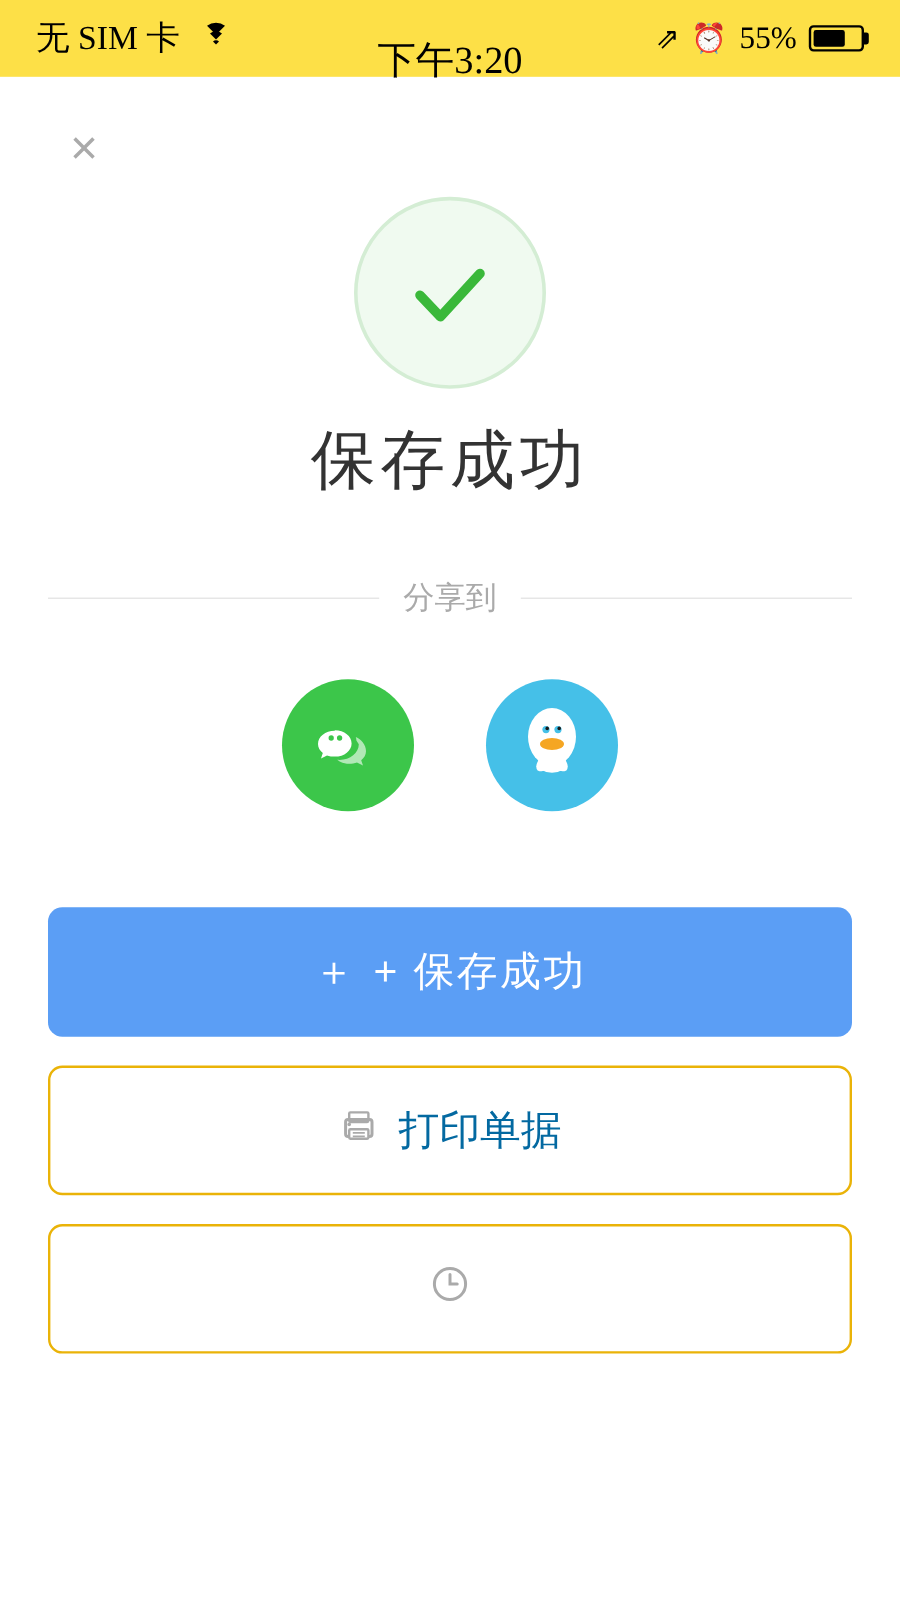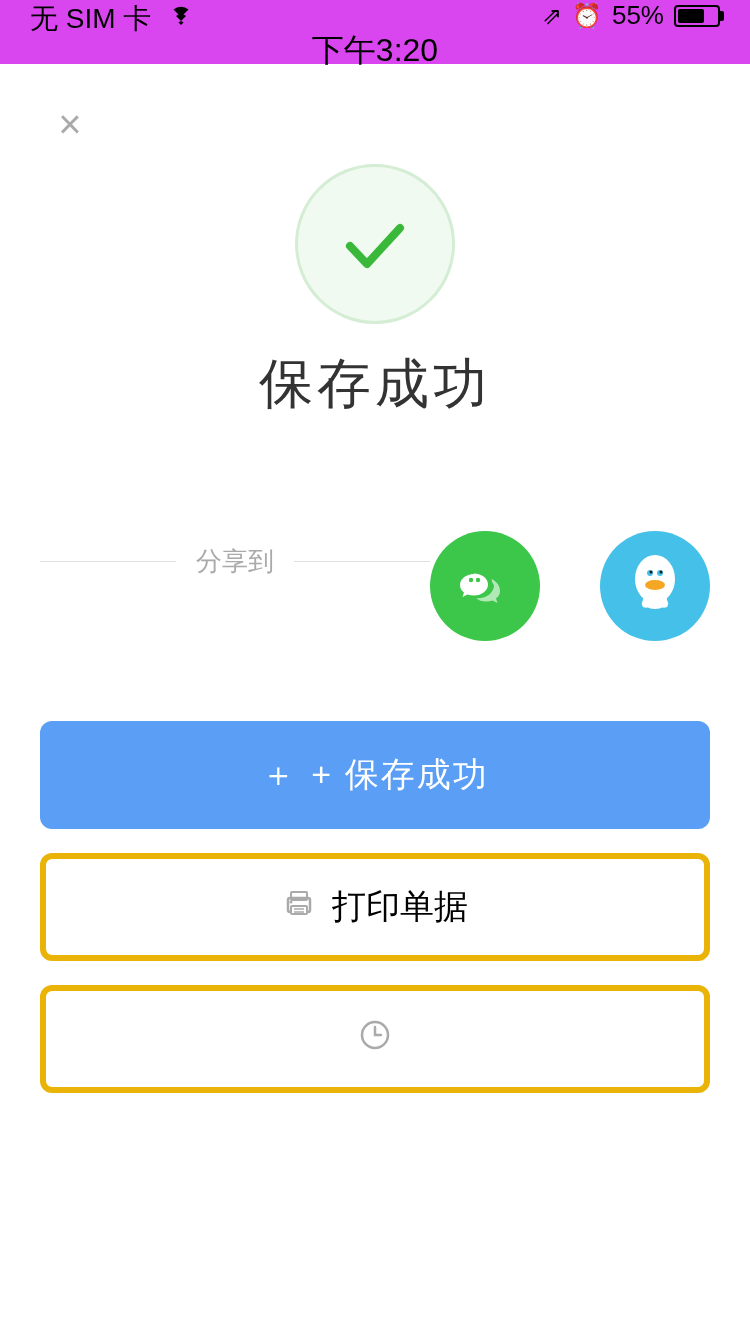--- a/index.html
+++ b/index.html
@@ -11,26 +11,27 @@
       background: #ffffff;
       font-family: -apple-system, "PingFang SC", "Helvetica Neue", Arial, sans-serif;
       display: flex;
       flex-direction: column;
     }
 
     
     .status-bar {
       width: 100%;
       height: 64px;
-      background: #d946ef;
-      display: flex;
-      align-items: flex-start;
+      background: #fde047;
+      display: flex;
+      align-items: center;
       justify-content: space-between;
       padding: 0 30px;
       flex-shrink: 0;
+      font-family: Liberation Serif, serif;
     }
 
     .status-left {
       display: flex;
       align-items: center;
       gap: 12px;
       font-size: 28px;
       font-weight: 500;
       color: #000;
     }
@@ -144,21 +145,21 @@
       color: #333333;
       margin-top: 24px;
       letter-spacing: 4px;
     }
 
     
     .share-section {
       width: 100%;
       margin-top: 60px;
       display: flex;
-      flex-direction: row;
+      flex-direction: column;
       align-items: center;
     }
 
     .share-divider {
       width: 100%;
       display: flex;
       align-items: center;
       gap: 20px;
     }
 
@@ -219,22 +220,22 @@
       border: none;
     }
 
     .action-btn.primary {
       background: #5b9ef5;
       color: #ffffff;
     }
 
     .action-btn.secondary {
       background: #ffffff;
-      color: #000000;
-      border: 6px solid #eab308;
+      color: #0369a1;
+      border: 2px solid #eab308;
     }
 
     .action-btn .btn-icon {
       font-size: 34px;
     }
   </style>
 </head>
 <body>
 
 <div class="status-bar">

